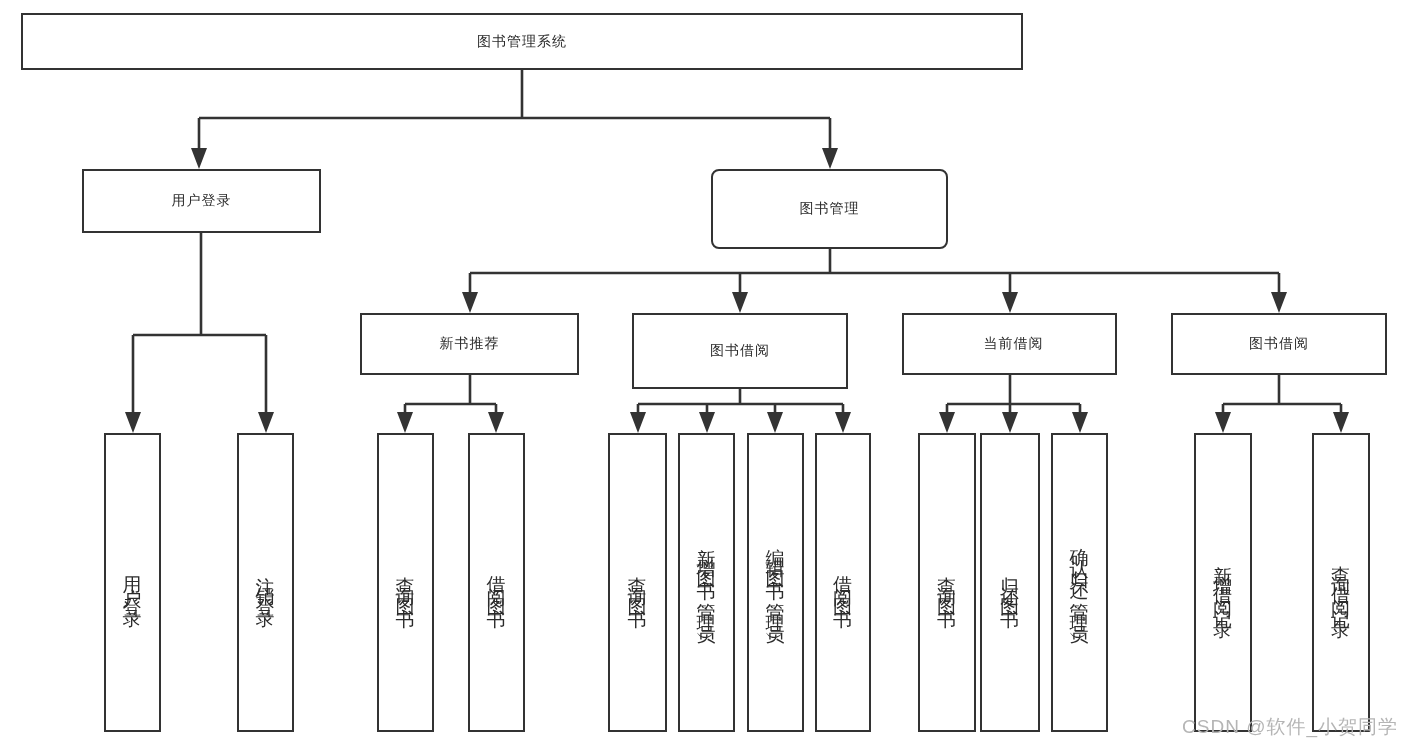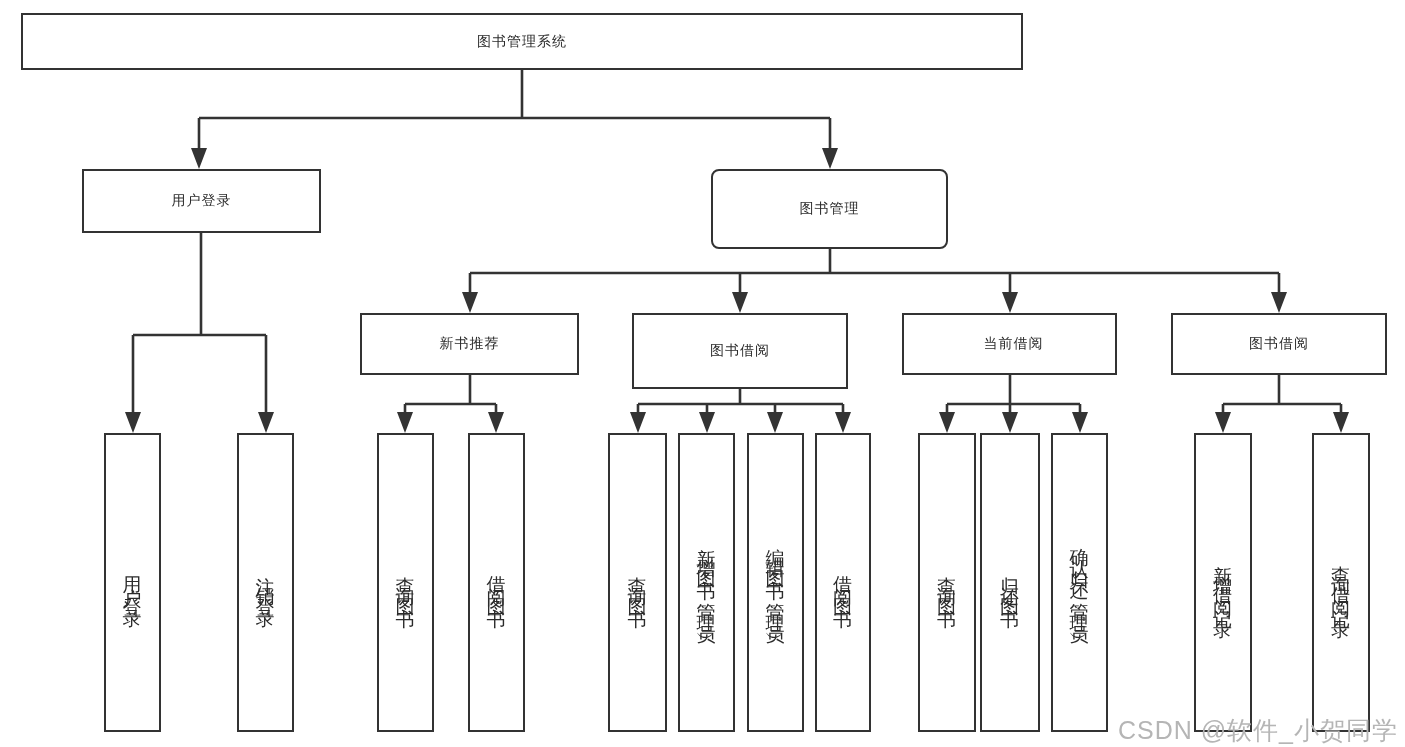--- a/index.html
+++ b/index.html
@@ -14,21 +14,21 @@
     box-sizing:border-box;display:flex;align-items:center;justify-content:center;
     color:#2b2b2b;
   }
   .box.h span{font-size:14px;letter-spacing:1px;white-space:nowrap;}
   .box.v span{
     writing-mode:vertical-rl;text-orientation:mixed;
     font-size:19px;letter-spacing:11px;line-height:1;white-space:nowrap;
   }
   .watermark{
     position:absolute;z-index:3;top:714px;right:7px;
-    font-size:25px;color:#b5b5b5;letter-spacing:1px;white-space:nowrap;
+    font-size:19px;color:#b5b5b5;letter-spacing:1px;white-space:nowrap;
   }
 </style>
 </head>
 <body>
 
 <div class="canvas">
 
   <svg class="connectors" width="1405" height="747" viewBox="0 0 1405 747" xmlns="http://www.w3.org/2000/svg">
     <g stroke="#333333" stroke-width="2.6" fill="none">
       <path d="M522,70V118M199,118H830M199,118V152M830,118V152"></path>

